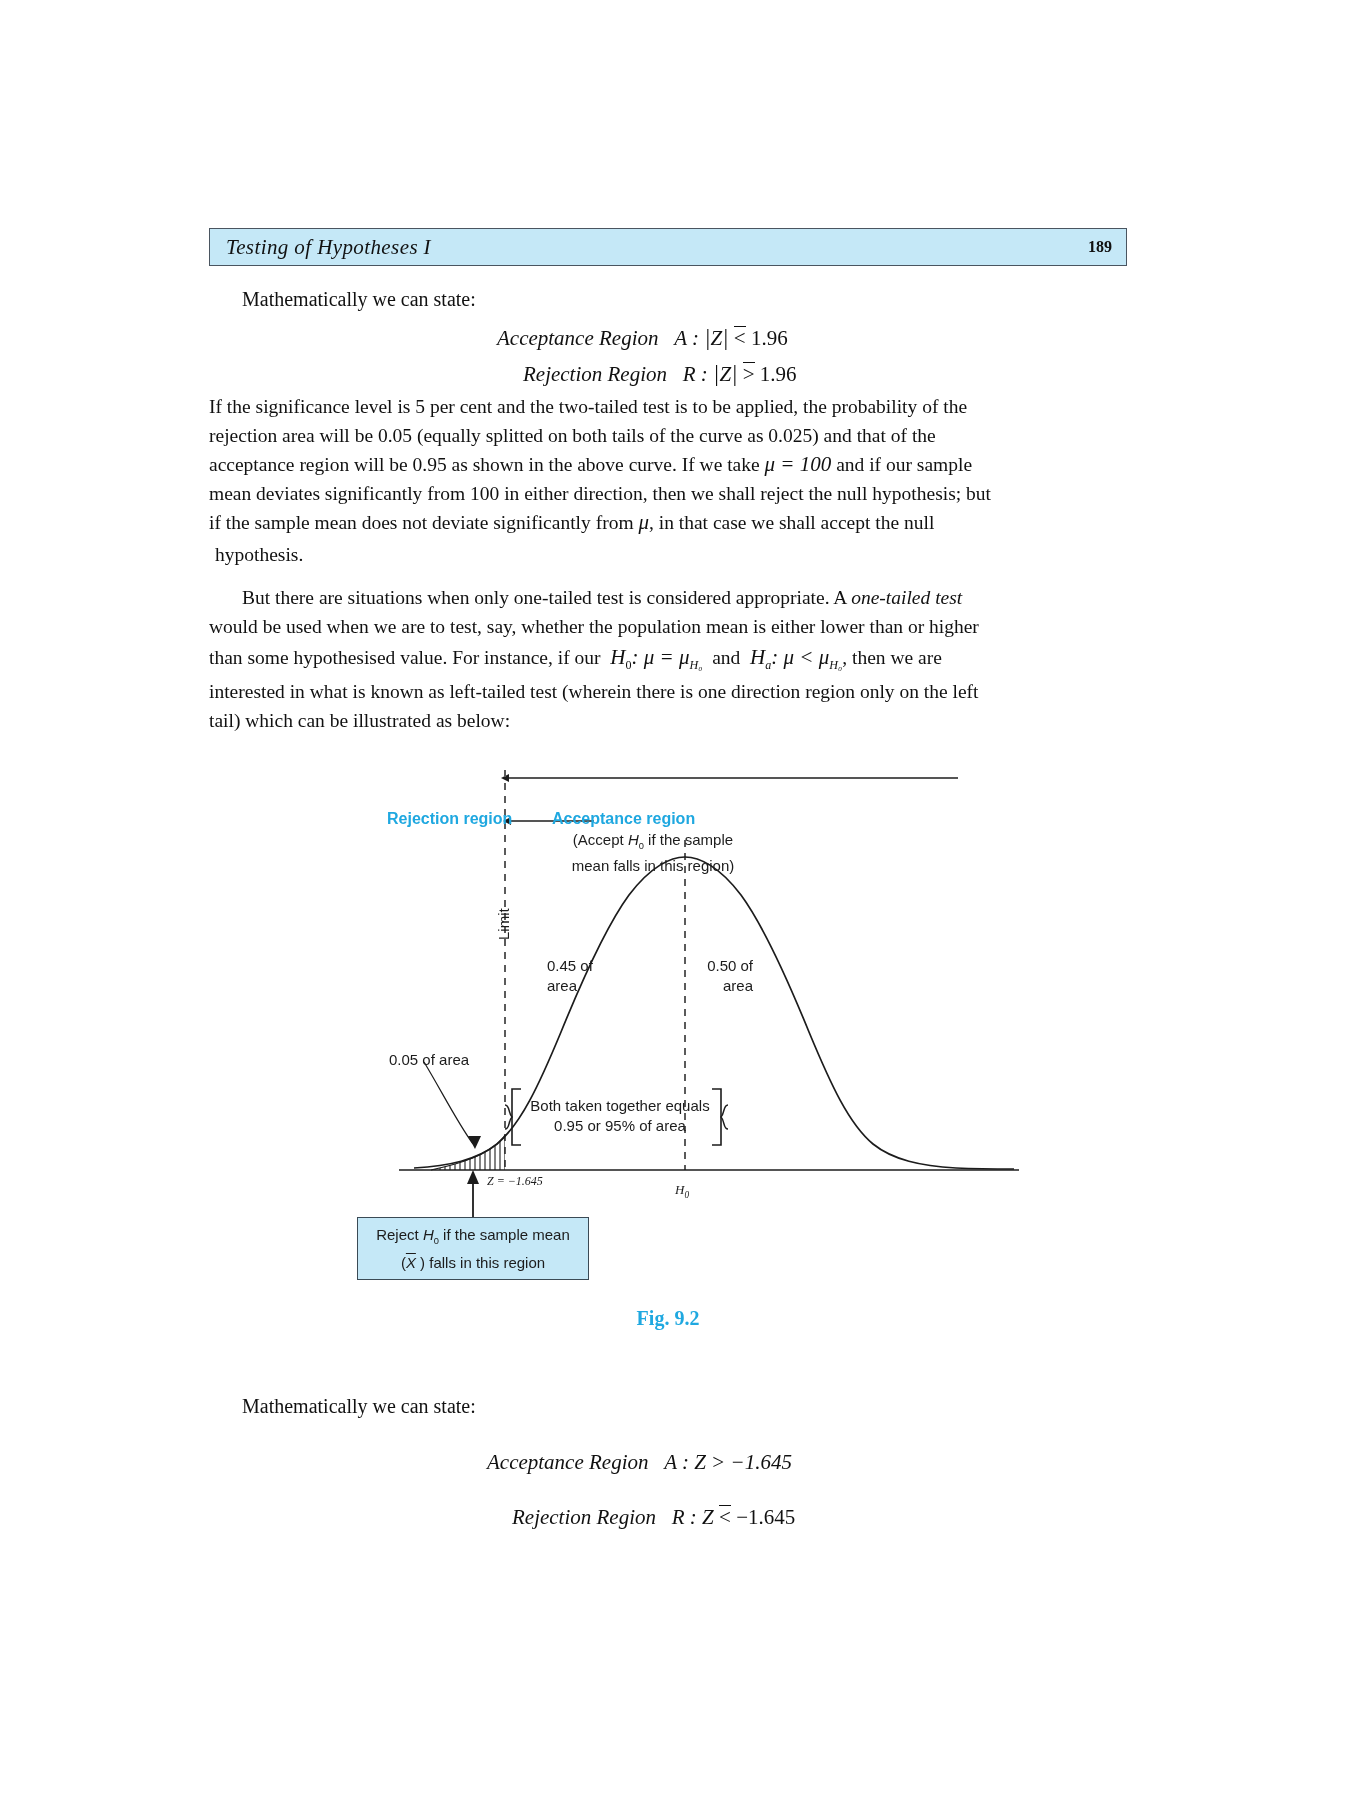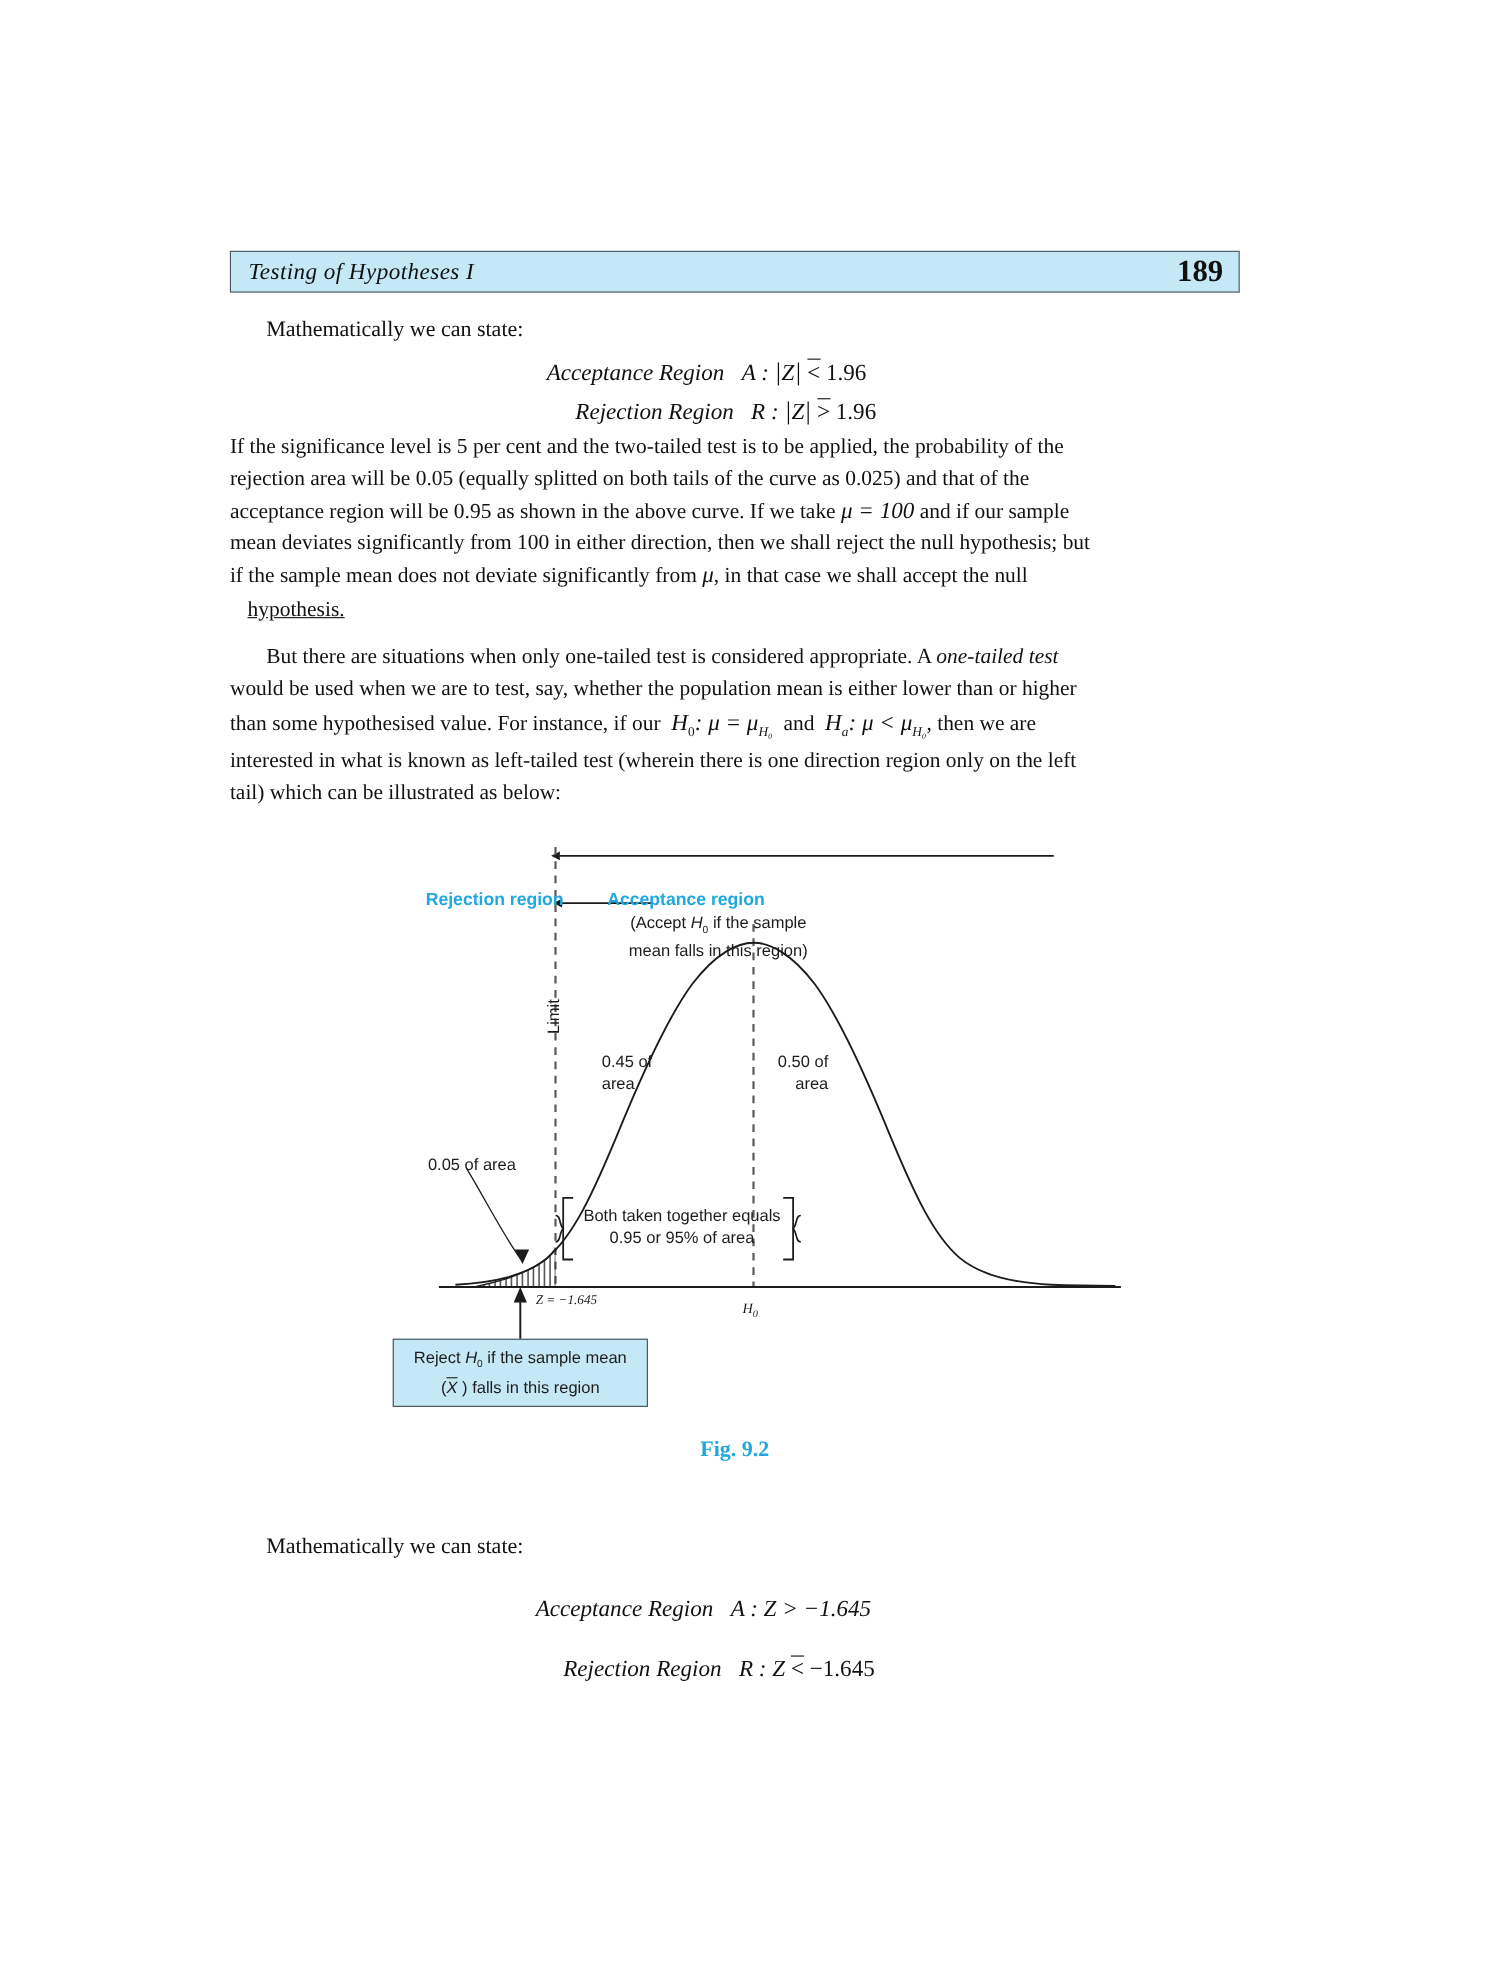--- a/index.html
+++ b/index.html
@@ -41,21 +41,21 @@
   .runhead-title {
     font-family: "Liberation Serif", serif;
     font-style: italic;
     font-size: 21px;
     letter-spacing: 0.4px;
     color: #111;
   }
   .runhead-page {
     font-family: "Liberation Serif", serif;
     font-weight: bold;
-    font-size: 28px;
+    font-size: 16px;
     color: #111;
   }
 
   
   .body-text {
     position: absolute;
     font-family: "Liberation Serif", serif;
     font-size: 19.5px;
     line-height: 29px;
     color: #111;
@@ -184,21 +184,21 @@
   <div class="body-text" style="left:209px; top:450px; width:918px; white-space:nowrap;">
     <span>acceptance region will be 0.95 as shown in the above curve. If we take</span>
     <span style="font-style:italic; font-size:21px;">μ = 100</span>
     <span>and if our sample</span>
   </div>
   <div class="body-text" style="left:209px; top:479px; width:918px;">mean deviates significantly from 100 in either direction, then we shall reject the null hypothesis; but</div>
   <div class="body-text" style="left:209px; top:508px; width:918px; white-space:nowrap;">
     <span>if the sample mean does not deviate significantly from</span>
     <span style="font-style:italic; font-size:21px;">μ</span><span>, in that case we shall accept the null</span>
   </div>
-  <div class="body-text" style="left:225px; top:540px; width:918px;text-decoration:underline;">hypothesis.</div>
+  <div class="body-text" style="left:215px; top:540px; width:918px;">hypothesis.</div>
 
   <div class="body-text" style="left:209px; top:583px; width:918px; white-space:nowrap;">
     <span style="display:inline-block;width:33px;"></span><span>But there are situations when only one-tailed test is considered appropriate. A </span><span style="font-style:italic;">one-tailed test</span>
   </div>
   <div class="body-text" style="left:209px; top:612px; width:918px;">would be used when we are to test, say, whether the population mean is either lower than or higher</div>
   <div class="body-text" style="left:209px; top:643px; width:918px; white-space:nowrap;">
     <span>than some hypothesised value. For instance, if our</span>&nbsp;
     <span style="font-style:italic; font-size:21px;">H</span><sub class="tiny">0</sub><span style="font-style:italic; font-size:21px;">: μ = μ</span><sub class="tiny" style="font-style:italic;">H₀</sub>
     &nbsp;<span>and</span>&nbsp;
     <span style="font-style:italic; font-size:21px;">H</span><sub class="tiny" style="font-style:italic;">a</sub><span style="font-style:italic; font-size:21px;">: μ &lt; μ</span><sub class="tiny" style="font-style:italic;">H₀</sub><span>, then we are</span>

